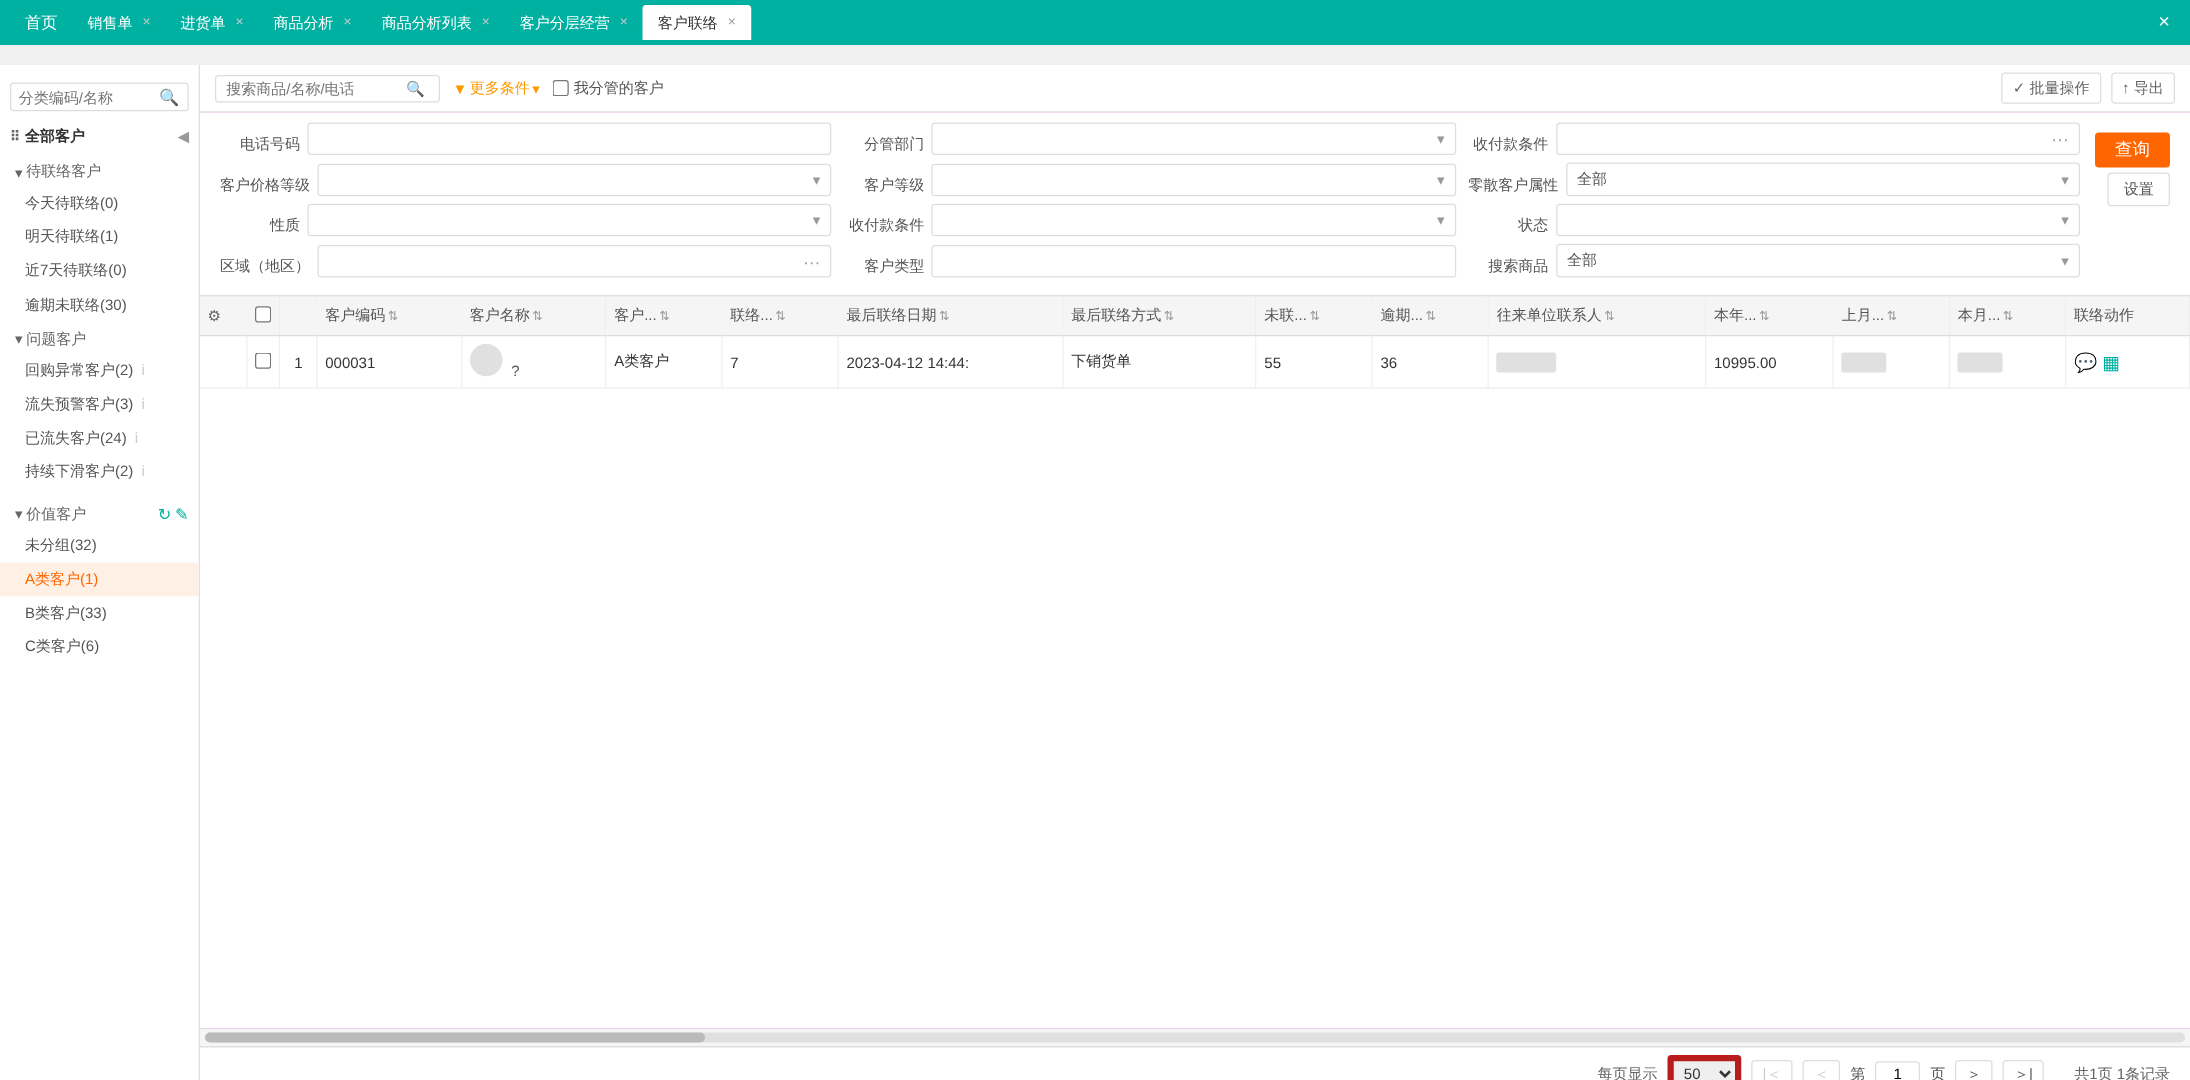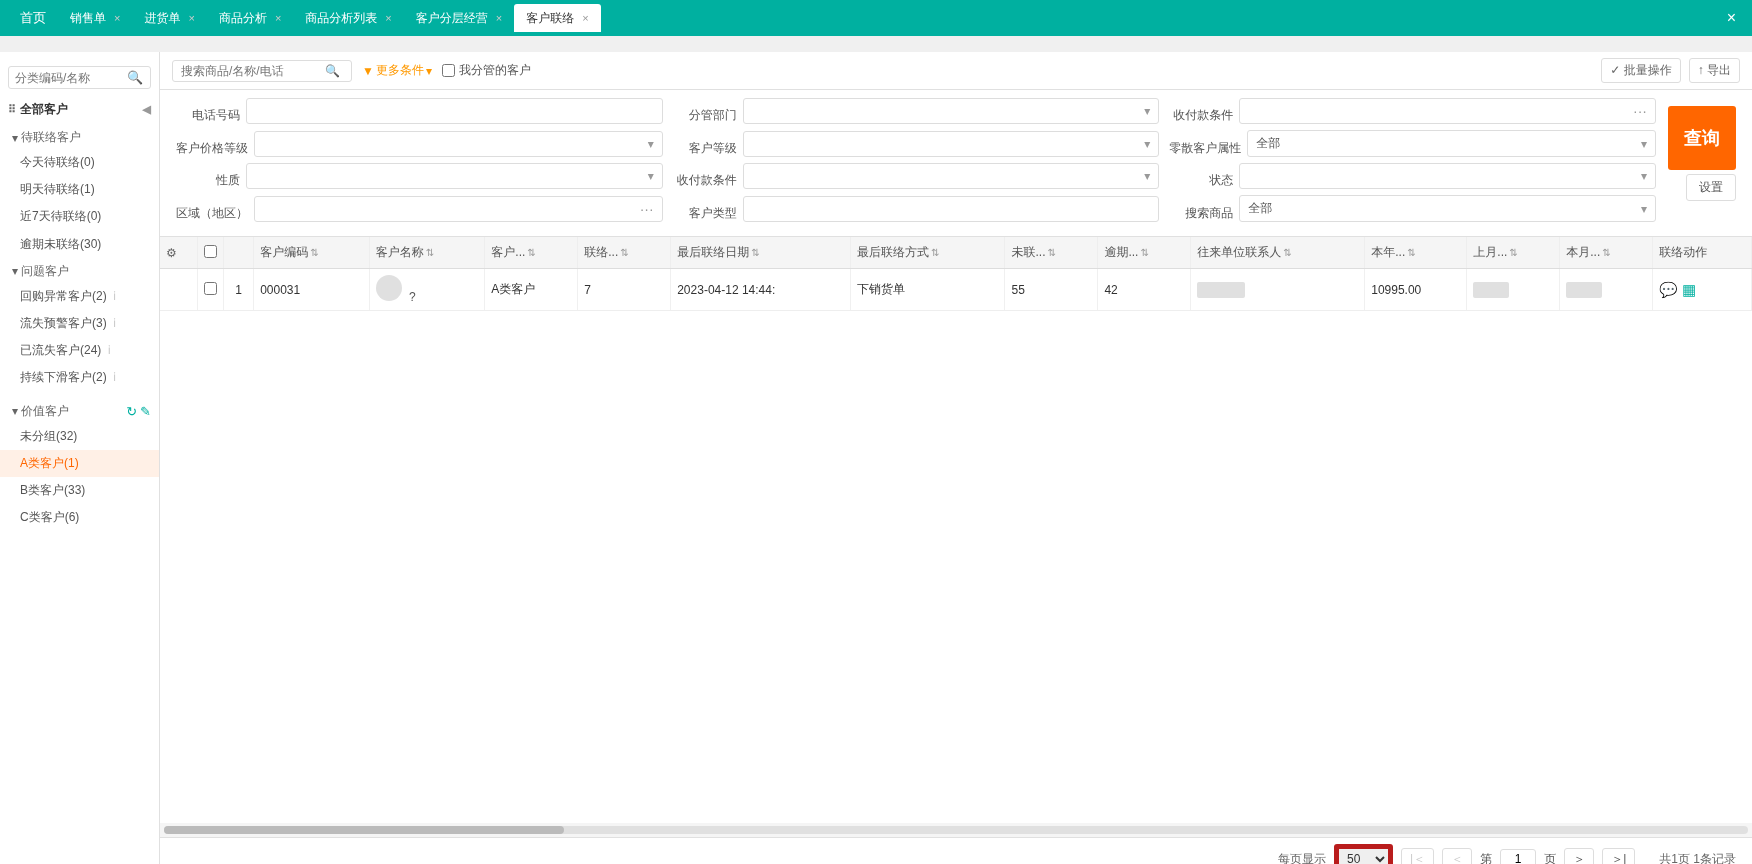--- a/index.html
+++ b/index.html
@@ -93,22 +93,22 @@
       display: flex; align-items: flex-end; flex: 1; gap: 6px; min-width: 0;
     }
     .adv-filter-label { color: #555; white-space: nowrap; min-width: 64px; text-align: right; }
     .adv-filter-input {
       flex: 1; border: 1px solid #ddd; border-radius: 3px; padding: 4px 8px; font-size: 12px; color: #555;
       background: #fff; display: flex; align-items: center; justify-content: space-between; cursor: pointer; min-height: 26px;
     }
     .adv-filter-input .arrow { color: #999; }
     .adv-filter-input .dots { color: #999; font-size: 14px; }
     .btn-query {
-      background: #ff6600; color: #fff; border: none; border-radius: 3px; padding: 20px 16px;
-      cursor: pointer; font-size: 18px; white-space: nowrap; font-weight: bold;
+      background: #ff6600; color: #fff; border: none; border-radius: 3px; padding: 5px 16px;
+      cursor: pointer; font-size: 14px; white-space: nowrap;
     }
     .btn-settings {
       background: #fff; color: #555; border: 1px solid #ddd; border-radius: 3px; padding: 4px 12px;
       cursor: pointer; font-size: 12px; white-space: nowrap;
     }
     .btn-col {
       display: flex; flex-direction: column; gap: 4px; align-items: flex-end;
     }
 
     
@@ -514,21 +514,21 @@
             <td>
               <span>2023-04-12 14:44:</span>
             </td>
             <td>
               <span class="link-cell">下销货单</span>
             </td>
             <td>
               <span>55</span>
             </td>
             <td>
-              <span>42</span>
+              <span>36</span>
             </td>
             <td>
               <span style="background:#e0e0e0;color:#999;padding:1px 8px;border-radius:2px;display:inline-block;min-width:48px;">&nbsp;&nbsp;&nbsp;&nbsp;&nbsp;&nbsp;&nbsp;&nbsp;</span>
             </td>
             <td>
               <span>10995.00</span>
             </td>
             <td>
               <span style="background:#e0e0e0;color:#999;padding:1px 16px;border-radius:2px;display:inline-block;">&nbsp;</span>
             </td>

